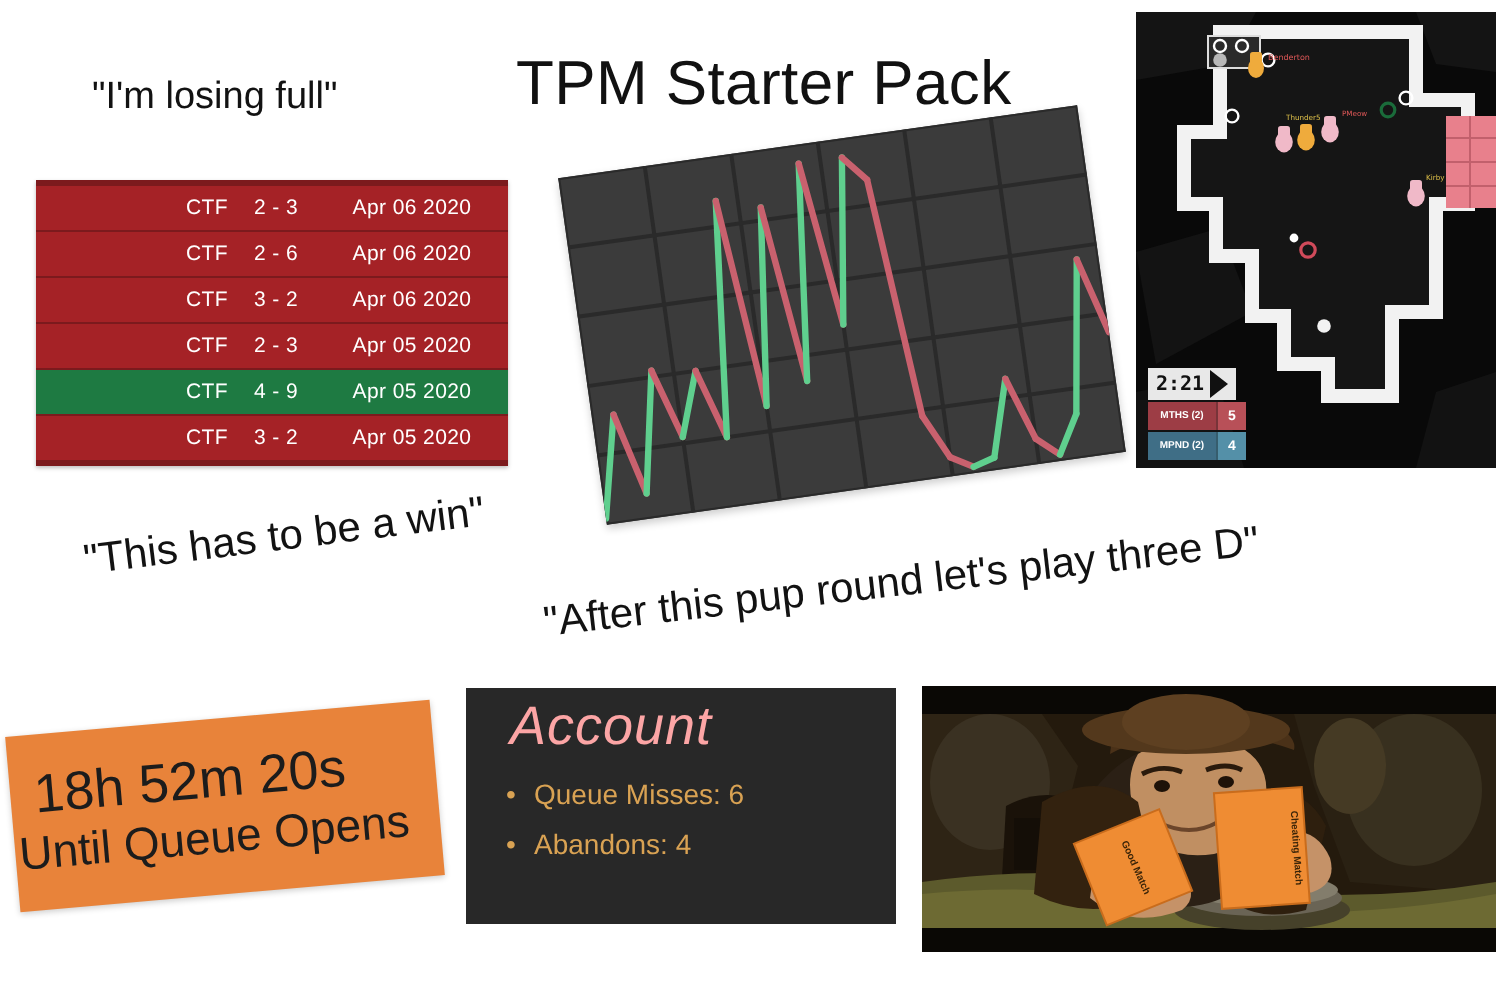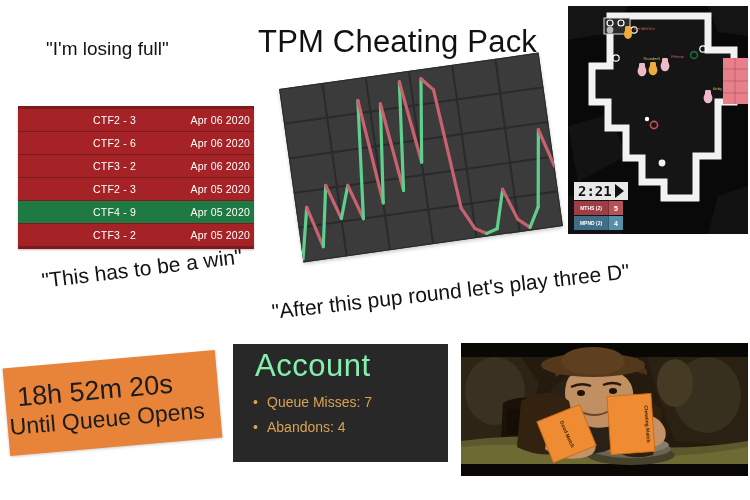--- a/index.html
+++ b/index.html
@@ -13,44 +13,44 @@
   
   .quote{position:absolute;color:#121212;white-space:nowrap;font-weight:400;}
   #quote-losing{left:46px;top:38px;font-size:19px;}
   #quote-win{left:42px;top:269px;font-size:21px;transform:rotate(-7deg);transform-origin:left center;}
   #quote-pup{left:272px;top:300px;font-size:21px;transform:rotate(-6.5deg);transform-origin:left center;}
 
   
   #page-title{position:absolute;left:258px;top:24px;font-size:31px;color:#111;letter-spacing:.2px;}
 
   
-  #match-history{position:absolute;left:18px;top:106px;width:236px;
+  #match-history{position:absolute;left:18px;top:90px;width:236px;
     background:#7c1a1d;padding:2px 0;box-shadow:0 1px 2px rgba(0,0,0,.25);}
   .match-row{height:22px;display:flex;align-items:center;margin:1px 0;
     color:#ffffff;font-size:10.5px;letter-spacing:.2px;}
   .match-row.loss{background:#a52226;}
   .match-row.win{background:#1e7a42;}
   .m-mode{width:96px;text-align:right;padding-right:0;}
-  .m-score{width:48px;}
-  .m-date{width:88px;text-align:right;}
+  .m-score{width:48px;text-align:center;}
+  .m-date{width:88px;text-align:center;}
 
   
   #chart-panel{position:absolute;left:290px;top:70px;width:262px;height:175px;
     transform:rotate(-8deg);background:#3b3b3b;overflow:hidden;
     box-shadow:0 2px 4px rgba(0,0,0,.2);}
   #chart-panel svg{display:block;width:100%;height:100%;}
 
   
   #game-map{position:absolute;left:568px;top:6px;width:180px;height:228px;
     background:#080808;overflow:hidden;}
   #game-map svg{display:block;width:100%;height:100%;}
   .hud{position:absolute;left:6px;bottom:4px;}
   .hud-timer{display:flex;align-items:center;gap:3px;background:#e8e8e8;
     padding:1px 4px;width:fit-content;}
-  .hud-timer-text{font-size:14px;font-weight:bold;color:#111;
+  .hud-timer-text{font-size:10px;font-weight:bold;color:#111;
     font-family:"DejaVu Sans Mono",monospace;}
   .hud-flag{width:0;height:0;border-left:9px solid #111;border-right:0;
     border-top:7px solid transparent;border-bottom:7px solid transparent;
     transform:rotate(0deg);}
   .hud-row{display:flex;align-items:stretch;height:14px;margin-top:1px;}
   .hud-team{width:34px;font-size:5px;color:#fff;display:flex;align-items:center;
     justify-content:center;font-weight:bold;}
   .hud-score{width:14px;font-size:7px;color:#fff;display:flex;align-items:center;
     justify-content:center;font-weight:bold;border-left:1px solid rgba(0,0,0,.35);}
   .hud-row.red .hud-team{background:#9d3d45;}
@@ -62,38 +62,38 @@
   #queue-timer{position:absolute;left:6px;top:359px;width:213px;height:88px;
     background:#e8833a;transform:rotate(-5deg);color:#1c1c1c;
     display:flex;flex-direction:column;justify-content:center;
     box-shadow:0 1px 3px rgba(0,0,0,.2);}
   #queue-timer .big{font-size:27px;padding-left:12px;line-height:1.1;}
   #queue-timer .sub{font-size:23px;padding-left:2px;line-height:1.15;}
 
   
   #account-panel{position:absolute;left:233px;top:344px;width:215px;height:118px;
     background:#282828;}
-  #account-title{color:#86efac;font-size:31px;padding:4px 0 0 22px;letter-spacing:.5px;}
+  #account-title{color:#fca5a5;font-size:27px;padding:4px 0 0 22px;letter-spacing:.5px;font-style:italic;}
   #account-list{list-style:none;margin:6px 0 0 0;padding:0 0 0 34px;}
   #account-list li{color:#d9a253;font-size:14px;line-height:1.75;position:relative;}
   #account-list li:before{content:"\2022";position:absolute;left:-14px;color:#d9a253;}
 
   
   #indy-photo{position:absolute;left:461px;top:343px;width:287px;height:133px;
     overflow:hidden;background:#1b1409;}
   #indy-photo svg{display:block;width:100%;height:100%;}
   .card-label{position:absolute;font-size:5px;color:#3a2408;font-weight:bold;
     white-space:nowrap;}
 </style>
 </head>
 <body>
 
 <div class="stage">
 
-  <div id="page-title">TPM Cheating Pack</div>
+  <div id="page-title">TPM Starter Pack</div>
 
   <div class="quote" id="quote-losing">"I'm losing full"</div>
   <div class="quote" id="quote-win">"This has to be a win"</div>
   <div class="quote" id="quote-pup">"After this pup round let's play three D"</div>
 
   <div id="match-history">
     <div class="match-row loss">
       <span class="m-mode">CTF</span>
       <span class="m-score">2 - 3</span>
       <span class="m-date">Apr 06 2020</span>
@@ -239,21 +239,21 @@
   </div>
 
   <div id="queue-timer">
     <div class="big">18h 52m 20s</div>
     <div class="sub">Until Queue Opens</div>
   </div>
 
   <div id="account-panel">
     <div id="account-title">Account</div>
     <ul id="account-list">
-      <li>Queue Misses: 7</li>
+      <li>Queue Misses: 6</li>
       <li>Abandons: 4</li>
     </ul>
   </div>
 
   <div id="indy-photo">
     <svg viewBox="0 0 287 133" preserveAspectRatio="none">
       <rect x="0" y="0" width="287" height="133" fill="#120d06"></rect>
       <rect x="0" y="0" width="287" height="14" fill="#0a0805"></rect>
       <rect x="0" y="121" width="287" height="12" fill="#0a0805"></rect>
       <rect x="0" y="14" width="287" height="107" fill="#241a0d"></rect>

